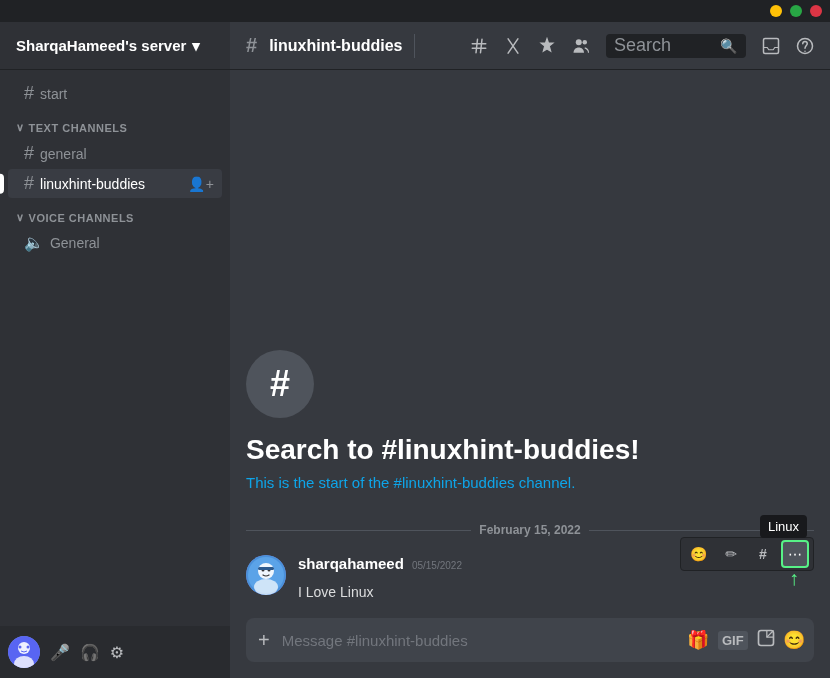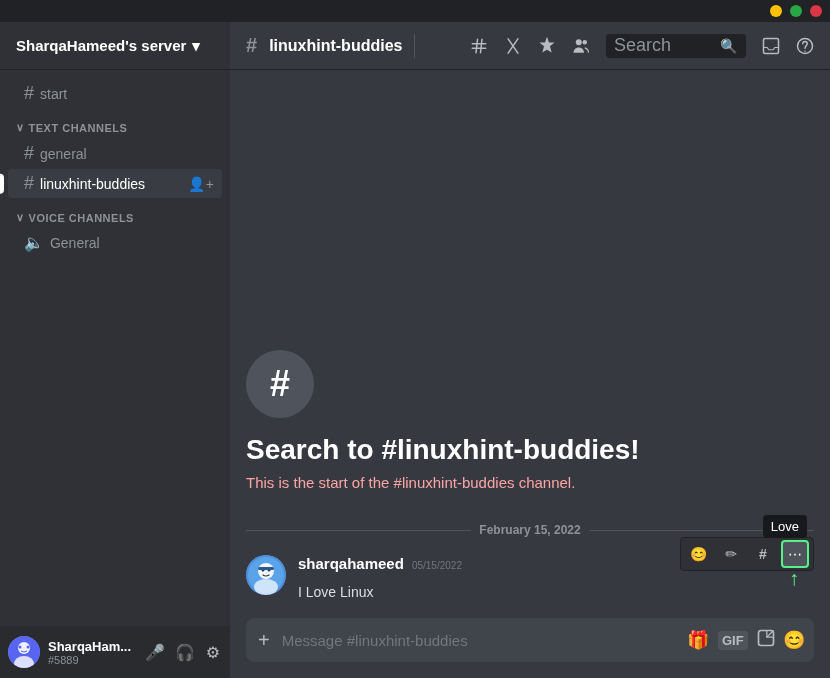--- a/index.html
+++ b/index.html
@@ -227,21 +227,21 @@
       margin-bottom: 16px;
     }
     .welcome-title {
       font-size: 28px;
       font-weight: 800;
       color: #fff;
       margin-bottom: 8px;
     }
     .welcome-desc {
       font-size: 15px;
-      color: #fca5a5;
+      color: #0ea5e9;
     }
 
     
     .date-divider {
       display: flex;
       align-items: center;
       gap: 8px;
       margin: 16px 0;
       color: #8e9297;
       font-size: 12px;
@@ -419,24 +419,20 @@
     <div class="user-area">
       <div class="user-avatar">
         <svg viewBox="0 0 32 32" xmlns="http://www.w3.org/2000/svg">
           <circle cx="16" cy="16" r="16" fill="#5865f2"></circle>
           <circle cx="16" cy="12" r="6" fill="#fff" opacity="0.9"></circle>
           <ellipse cx="16" cy="28" rx="10" ry="8" fill="#fff" opacity="0.8"></ellipse>
           <circle cx="12" cy="11" r="1.5" fill="#5865f2"></circle>
           <circle cx="20" cy="11" r="1.5" fill="#5865f2"></circle>
           <path d="M13 15 Q16 17 19 15" stroke="#5865f2" stroke-width="1" fill="none"></path>
         </svg>
-      </div>
-      <div class="user-info">
-        <div class="user-name">SharqaHam...</div>
-        <div class="user-tag">#5889</div>
       </div>
       <div class="user-controls">
         <span class="user-ctrl-btn">🎤</span>
         <span class="user-ctrl-btn">🎧</span>
         <span class="user-ctrl-btn">⚙</span>
       </div>
     </div>
   </div>
 
   <div class="main-content">
@@ -537,21 +533,21 @@
             <span>😊</span>
           </div>
           <div class="action-btn">
             <span>✏</span>
           </div>
           <div class="action-btn">
             <span style="font-weight:700">#</span>
           </div>
           <div class="action-btn more-btn" style="background:#4f545c;border:2px solid #57f287;position:relative">
             <span>⋯</span>
-            <div class="more-tooltip">Love</div>
+            <div class="more-tooltip">Linux</div>
           </div>
           <div class="green-arrow">↑</div>
         </div>
       </div>
     </div>
 
     <div class="message-input-area">
       <div class="message-input-wrapper">
         <span class="input-btn">+</span>
         <input class="message-input" type="text" placeholder="Message #linuxhint-buddies" style="">

